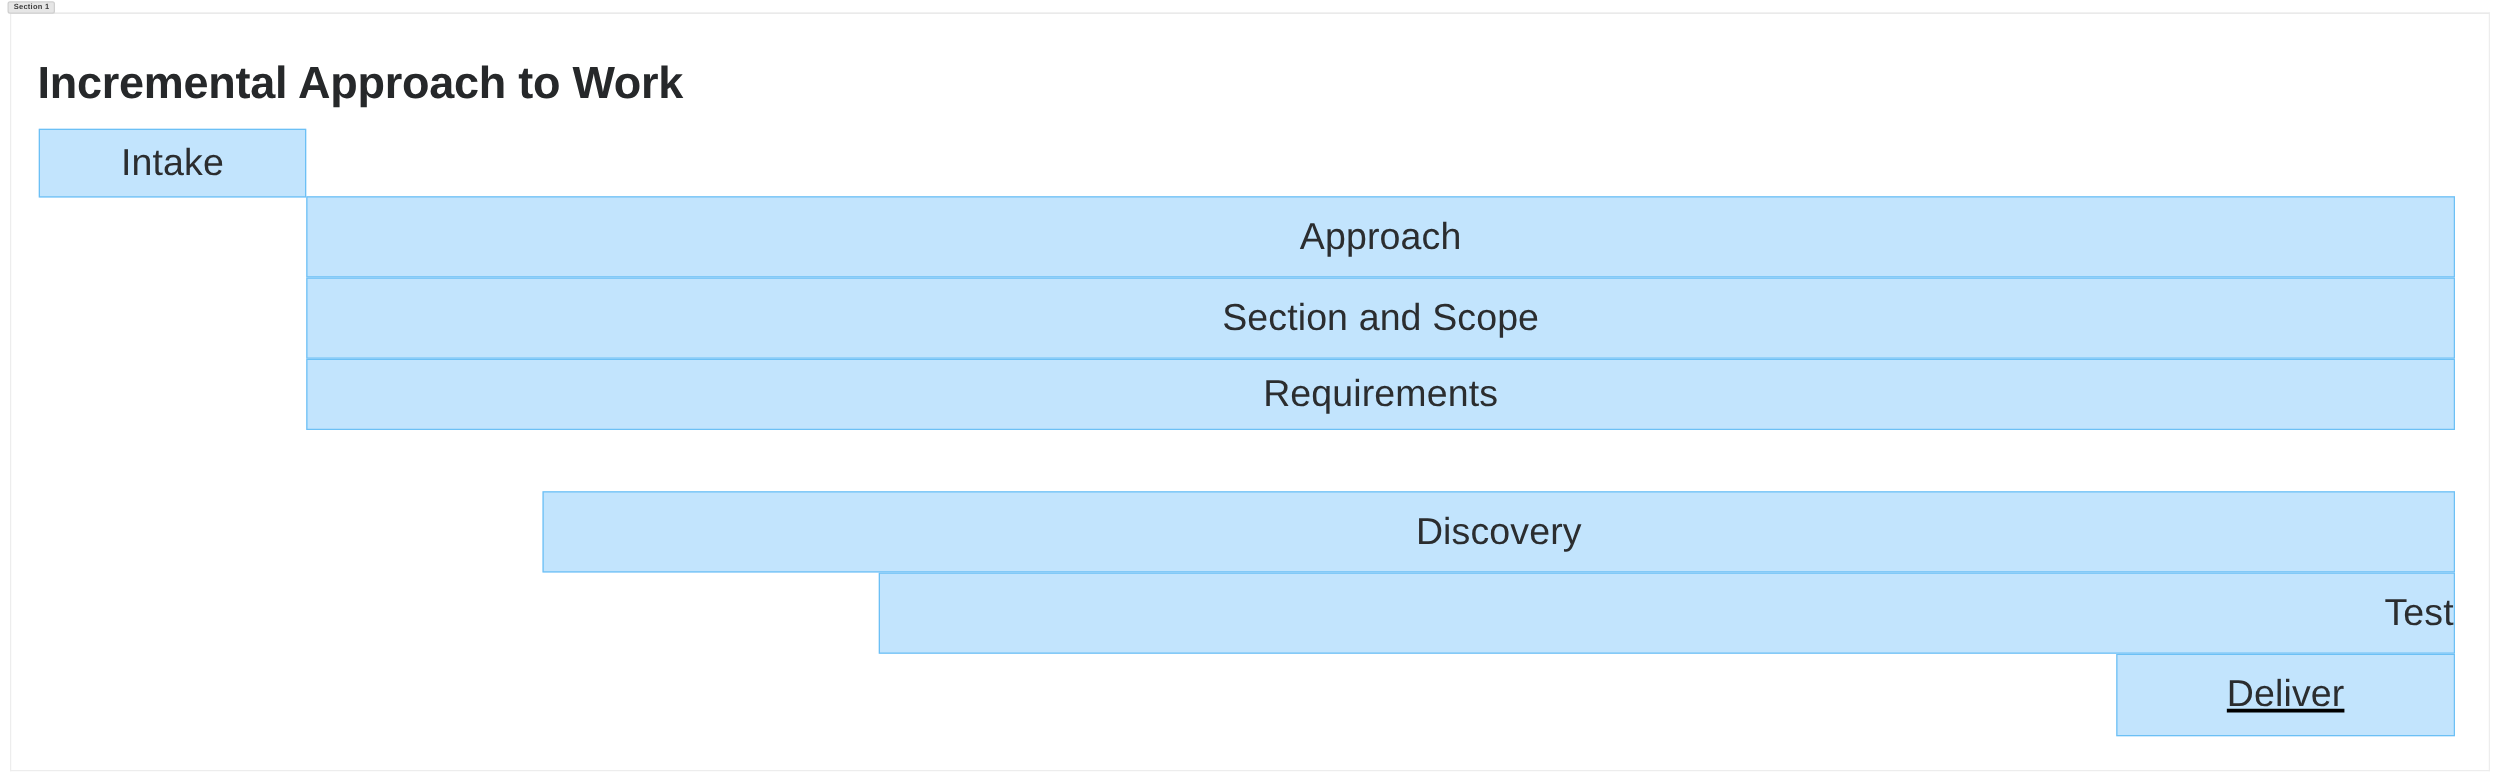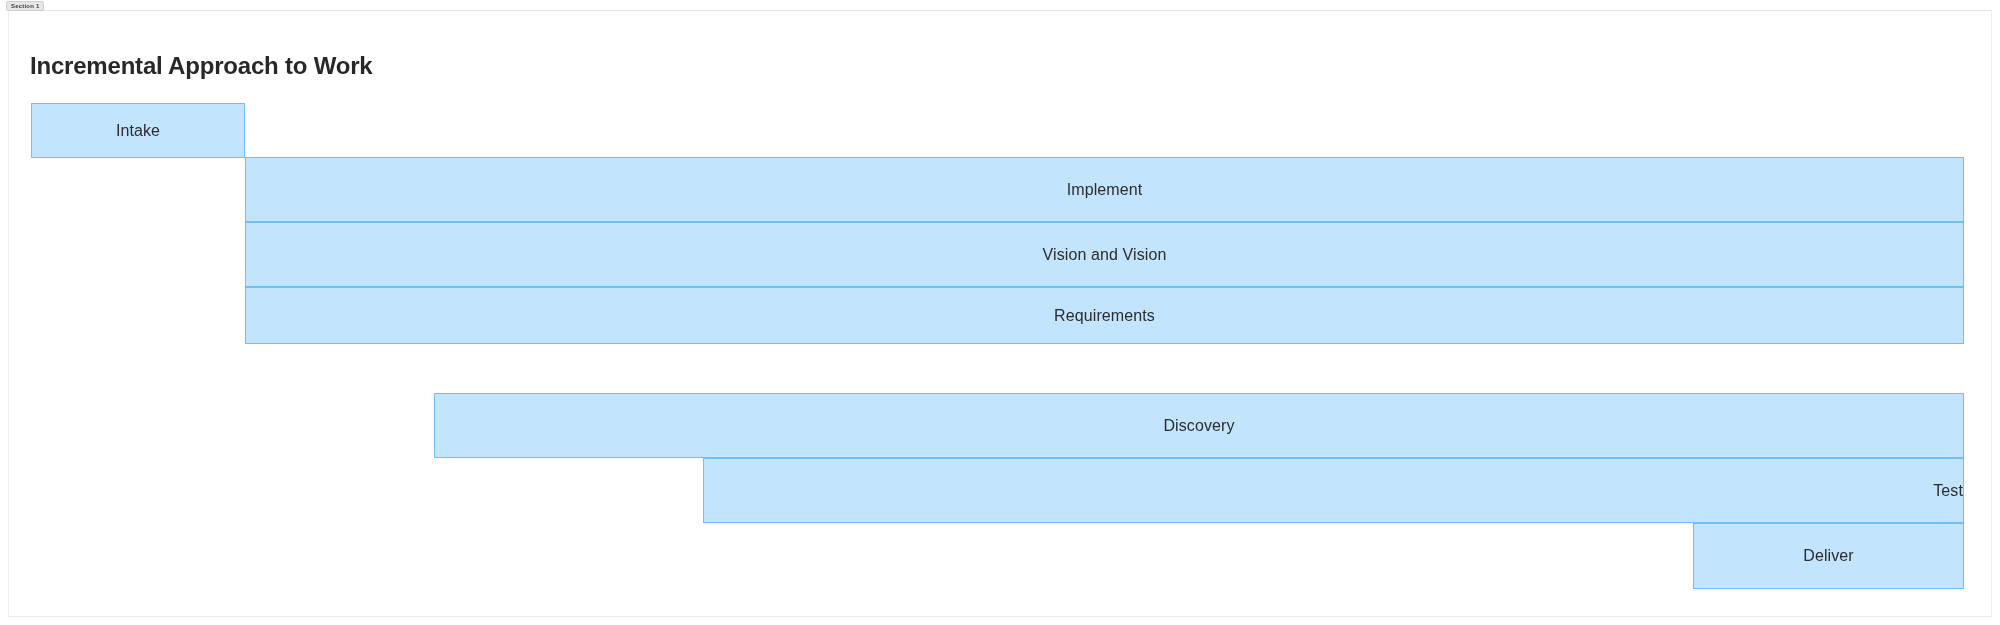--- a/index.html
+++ b/index.html
@@ -40,21 +40,21 @@
     border: 1px solid #ededed;
     border-top: 1px solid #e4e4e4;
     overflow: hidden;
   }
 
   
   .page-title {
     position: absolute;
     left: 21px;
     top: 36px;
-    font-size: 24px;
+    font-size: 36px;
     line-height: 38px;
     font-weight: 700;
     color: #26282a;
     letter-spacing: -0.2px;
     white-space: nowrap;
   }
 
   
   .chart-area {
     position: absolute;
@@ -67,21 +67,21 @@
   .stage-bar {
     position: absolute;
     background: #c2e4fd;
     border: 1px solid #6cc0f5;
     display: flex;
     align-items: center;
     justify-content: center;
   }
 
   .stage-label {
-    font-size: 16px;
+    font-size: 30px;
     line-height: 26px;
     font-weight: 400;
     color: #2b2d2f;
     white-space: nowrap;
     letter-spacing: 0.1px;
   }
 </style>
 </head>
 <body>
 
@@ -91,37 +91,37 @@
 
   <div class="page-title">Incremental Approach to Work</div>
 
   <div class="chart-area">
 
     <div class="stage-bar" style="left:22px; top:92px; width:214px; height:55px;">
       <span class="stage-label">Intake</span>
     </div>
 
     <div class="stage-bar" style="left:236px; top:146px; width:1719px; height:65px;">
-      <span class="stage-label">Implement</span>
+      <span class="stage-label">Approach</span>
     </div>
 
     <div class="stage-bar" style="left:236px; top:211px; width:1719px; height:65px;">
-      <span class="stage-label">Vision and Vision</span>
+      <span class="stage-label">Section and Scope</span>
     </div>
 
     <div class="stage-bar" style="left:236px; top:276px; width:1719px; height:57px;">
       <span class="stage-label">Requirements</span>
     </div>
 
     <div class="stage-bar" style="left:425px; top:382px; width:1530px; height:65px;">
       <span class="stage-label">Discovery</span>
     </div>
 
     <div class="stage-bar" style="left:694px; top:447px; width:1261px; height:65px;justify-content:flex-end;">
       <span class="stage-label">Test</span>
     </div>
 
-    <div class="stage-bar" style="left:1684px; top:512px; width:271px; height:66px;">
+    <div class="stage-bar" style="left:1684px; top:512px; width:271px; height:66px;text-decoration:underline;">
       <span class="stage-label">Deliver</span>
     </div>
 
   </div>
 </div>
 
 </body></html>

